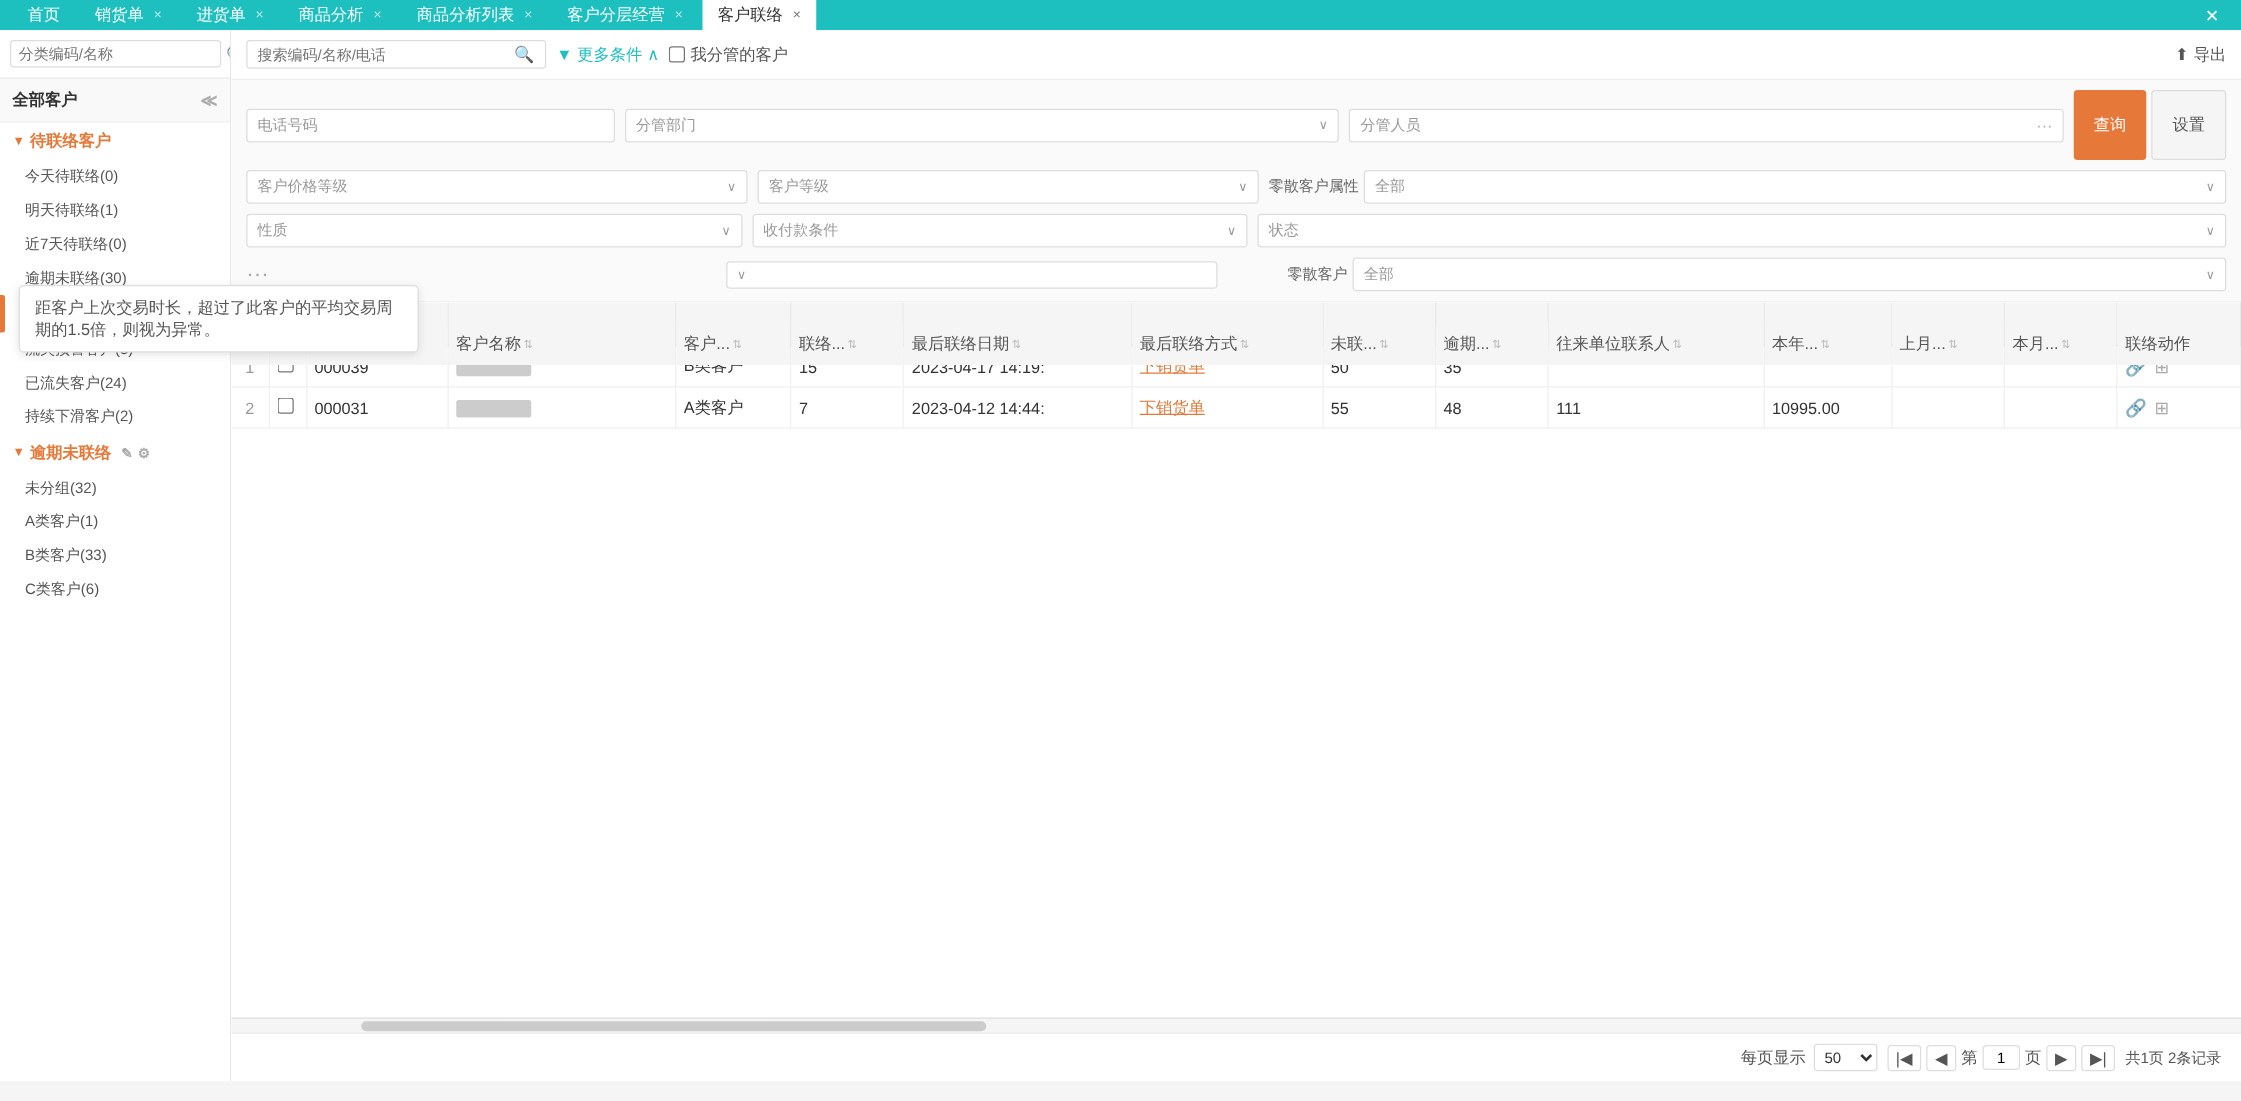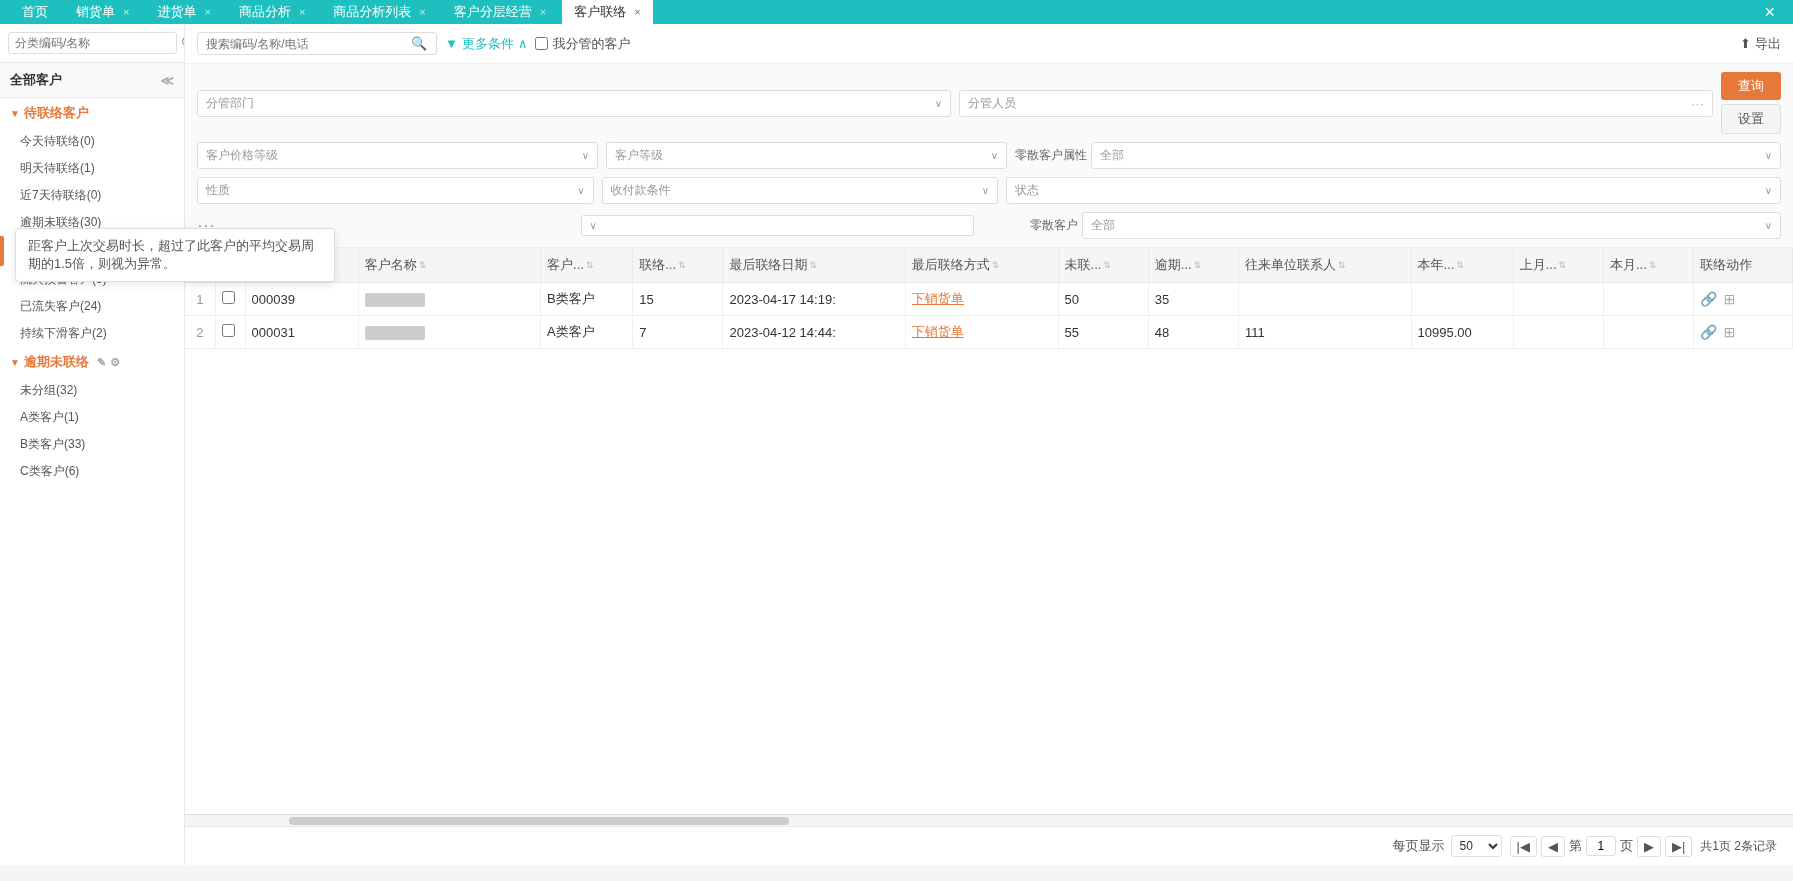--- a/index.html
+++ b/index.html
@@ -94,32 +94,32 @@
     .filter-field label { color: #999; font-size: 12px; flex: 1; }
     .filter-field .arrow { color: #999; font-size: 10px; }
     .filter-field-inline { display: flex; align-items: center; flex: 1; gap: 4px; }
     .filter-label-text { color: #666; font-size: 12px; white-space: nowrap; }
     .query-btn {
       background: #e6793a; color: white; border: none; border-radius: 3px;
       padding: 5px 16px; font-size: 13px; cursor: pointer;
     }
     .settings-btn {
       background: #f5f5f5; color: #555; border: 1px solid #ddd; border-radius: 3px;
-      padding: 5px 16px; font-size: 13px; cursor: pointer;
-    }
-    .btn-col { display: flex; flex-direction: column; gap: 4px; justify-content: space-between; }
+      padding: 18px 16px; font-size: 13px; cursor: pointer;
+    }
+    .btn-col { display: flex; flex-direction: row; gap: 4px; justify-content: space-between; }
 
     
     .table-area { flex: 1; overflow: auto; background: white; }
     table { width: 100%; border-collapse: collapse; font-size: 12px; }
     thead tr { background: #f5f5f5; }
     th {
       padding: 8px 6px; border-bottom: 1px solid #e8e8e8; border-right: 1px solid #e8e8e8;
       text-align: left; color: #555; font-weight: normal; white-space: nowrap;
-      position: sticky; top: 0; background: #f5f5f5; z-index: 1;
+      position: sticky; top: 16px; background: #f5f5f5; z-index: 1;
     }
     td {
       padding: 7px 6px; border-bottom: 1px solid #f0f0f0; border-right: 1px solid #f0f0f0;
       color: #333; white-space: nowrap;
     }
     .col-sort { display: flex; align-items: center; gap: 2px; }
     .sort-icon { color: #bbb; font-size: 9px; }
     .link-text { color: #e6793a; text-decoration: underline; cursor: pointer; }
     .row-num { color: #999; text-align: center; }
     .action-icons { display: flex; gap: 6px; align-items: center; }
@@ -266,20 +266,23 @@
       </div>
       <div class="export-btn">
         <span>⬆</span>
         <span>导出</span>
       </div>
     </div>
 
     <div class="filter-rows">
 
       <div class="filter-row">
+        <div class="filter-field">
+          <label>电话号码</label>
+        </div>
         <div class="filter-field" style="flex:2;">
           <label>分管部门</label>
           <span class="arrow">∨</span>
         </div>
         <div class="filter-field" style="flex:2;">
           <label>分管人员</label>
           <span style="color:#aaa;">···</span>
         </div>
         <div class="btn-col">
           <button class="query-btn">查询</button>

